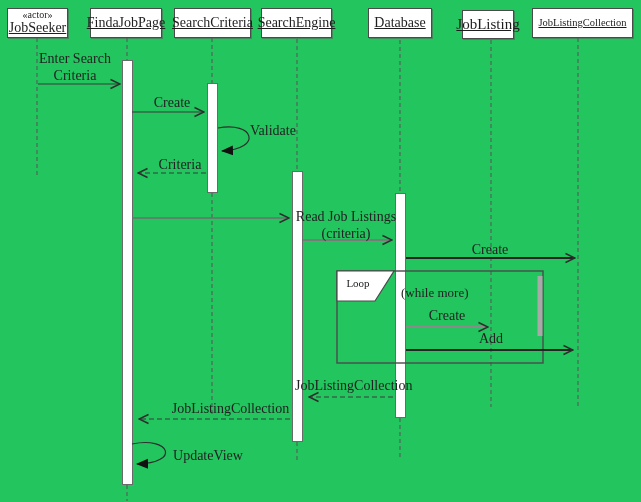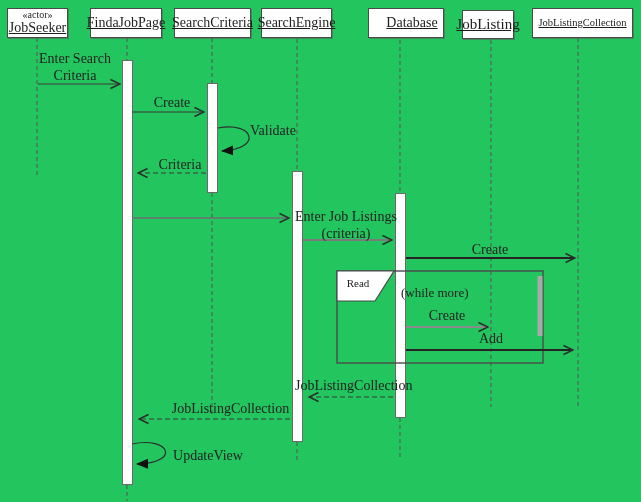--- a/index.html
+++ b/index.html
@@ -54,21 +54,21 @@
   </div>
   <div class="head" style="left:90px;top:8px;width:70px;height:28px;">
     <div class="oname">FindaJobPage</div>
   </div>
   <div class="head" style="left:174px;top:8px;width:75px;height:28px;">
     <div class="oname">SearchCriteria</div>
   </div>
   <div class="head" style="left:261px;top:8px;width:69px;height:28px;">
     <div class="oname">SearchEngine</div>
   </div>
-  <div class="head" style="left:368px;top:8px;width:62px;height:28px;padding-left:12px;">
+  <div class="head" style="left:368px;top:8px;width:62px;height:28px;">
     <div class="oname">Database</div>
   </div>
   <div class="head" style="left:462px;top:10px;width:50px;height:27px;">
     <div class="oname" style="font-size:15px;">JobListing</div>
   </div>
   <div class="head" style="left:532px;top:8px;width:99px;height:28px;">
     <div class="oname" style="font-size:10.5px;">JobListingCollection</div>
   </div>
 
   <div class="bar" style="left:122px;top:60px;height:423px;"></div>
@@ -104,24 +104,24 @@
     <line x1="393" y1="397" x2="309" y2="397" stroke="#3a3a3a" stroke-width="1.1" stroke-dasharray="5 3" marker-end="url(#mOpen)"></line>
     <line x1="290" y1="419" x2="139" y2="419" stroke="#3a3a3a" stroke-width="1.1" stroke-dasharray="5 3" marker-end="url(#mOpen)"></line>
 
     <path d="M132,444 C170,436 181,463 137,464" fill="none" stroke="#2e2e2e" stroke-width="1.2" marker-end="url(#mFull)"></path>
   </svg>
 
   <div class="msg" style="left:33px;top:51px;width:84px;">Enter Search Criteria</div>
   <div class="msg" style="left:142px;top:95px;width:60px;">Create</div>
   <div class="msg" style="left:248px;top:123px;width:50px;">Validate</div>
   <div class="msg" style="left:146px;top:157px;width:68px;">Criteria</div>
-  <div class="msg" style="left:291px;top:209px;width:110px;">Enter Job Listings (criteria)</div>
+  <div class="msg" style="left:291px;top:209px;width:110px;">Read Job Listings (criteria)</div>
   <div class="msg" style="left:460px;top:242px;width:60px;">Create</div>
   <div class="msg" style="left:417px;top:308px;width:60px;">Create</div>
   <div class="msg" style="left:471px;top:331px;width:40px;">Add</div>
   <div class="msg" style="left:295px;top:378px;width:115px;white-space:nowrap;">JobListingCollection</div>
   <div class="msg" style="left:168px;top:401px;width:125px;white-space:nowrap;">JobListingCollection</div>
   <div class="msg" style="left:173px;top:448px;width:70px;white-space:nowrap;">UpdateView</div>
 
-  <div class="frag-op" style="left:341px;top:277px;width:34px;">Read</div>
+  <div class="frag-op" style="left:341px;top:277px;width:34px;">Loop</div>
   <div class="frag-guard" style="left:401px;top:285px;width:75px;">(while more)</div>
 
 </div>
 
 </body></html>

